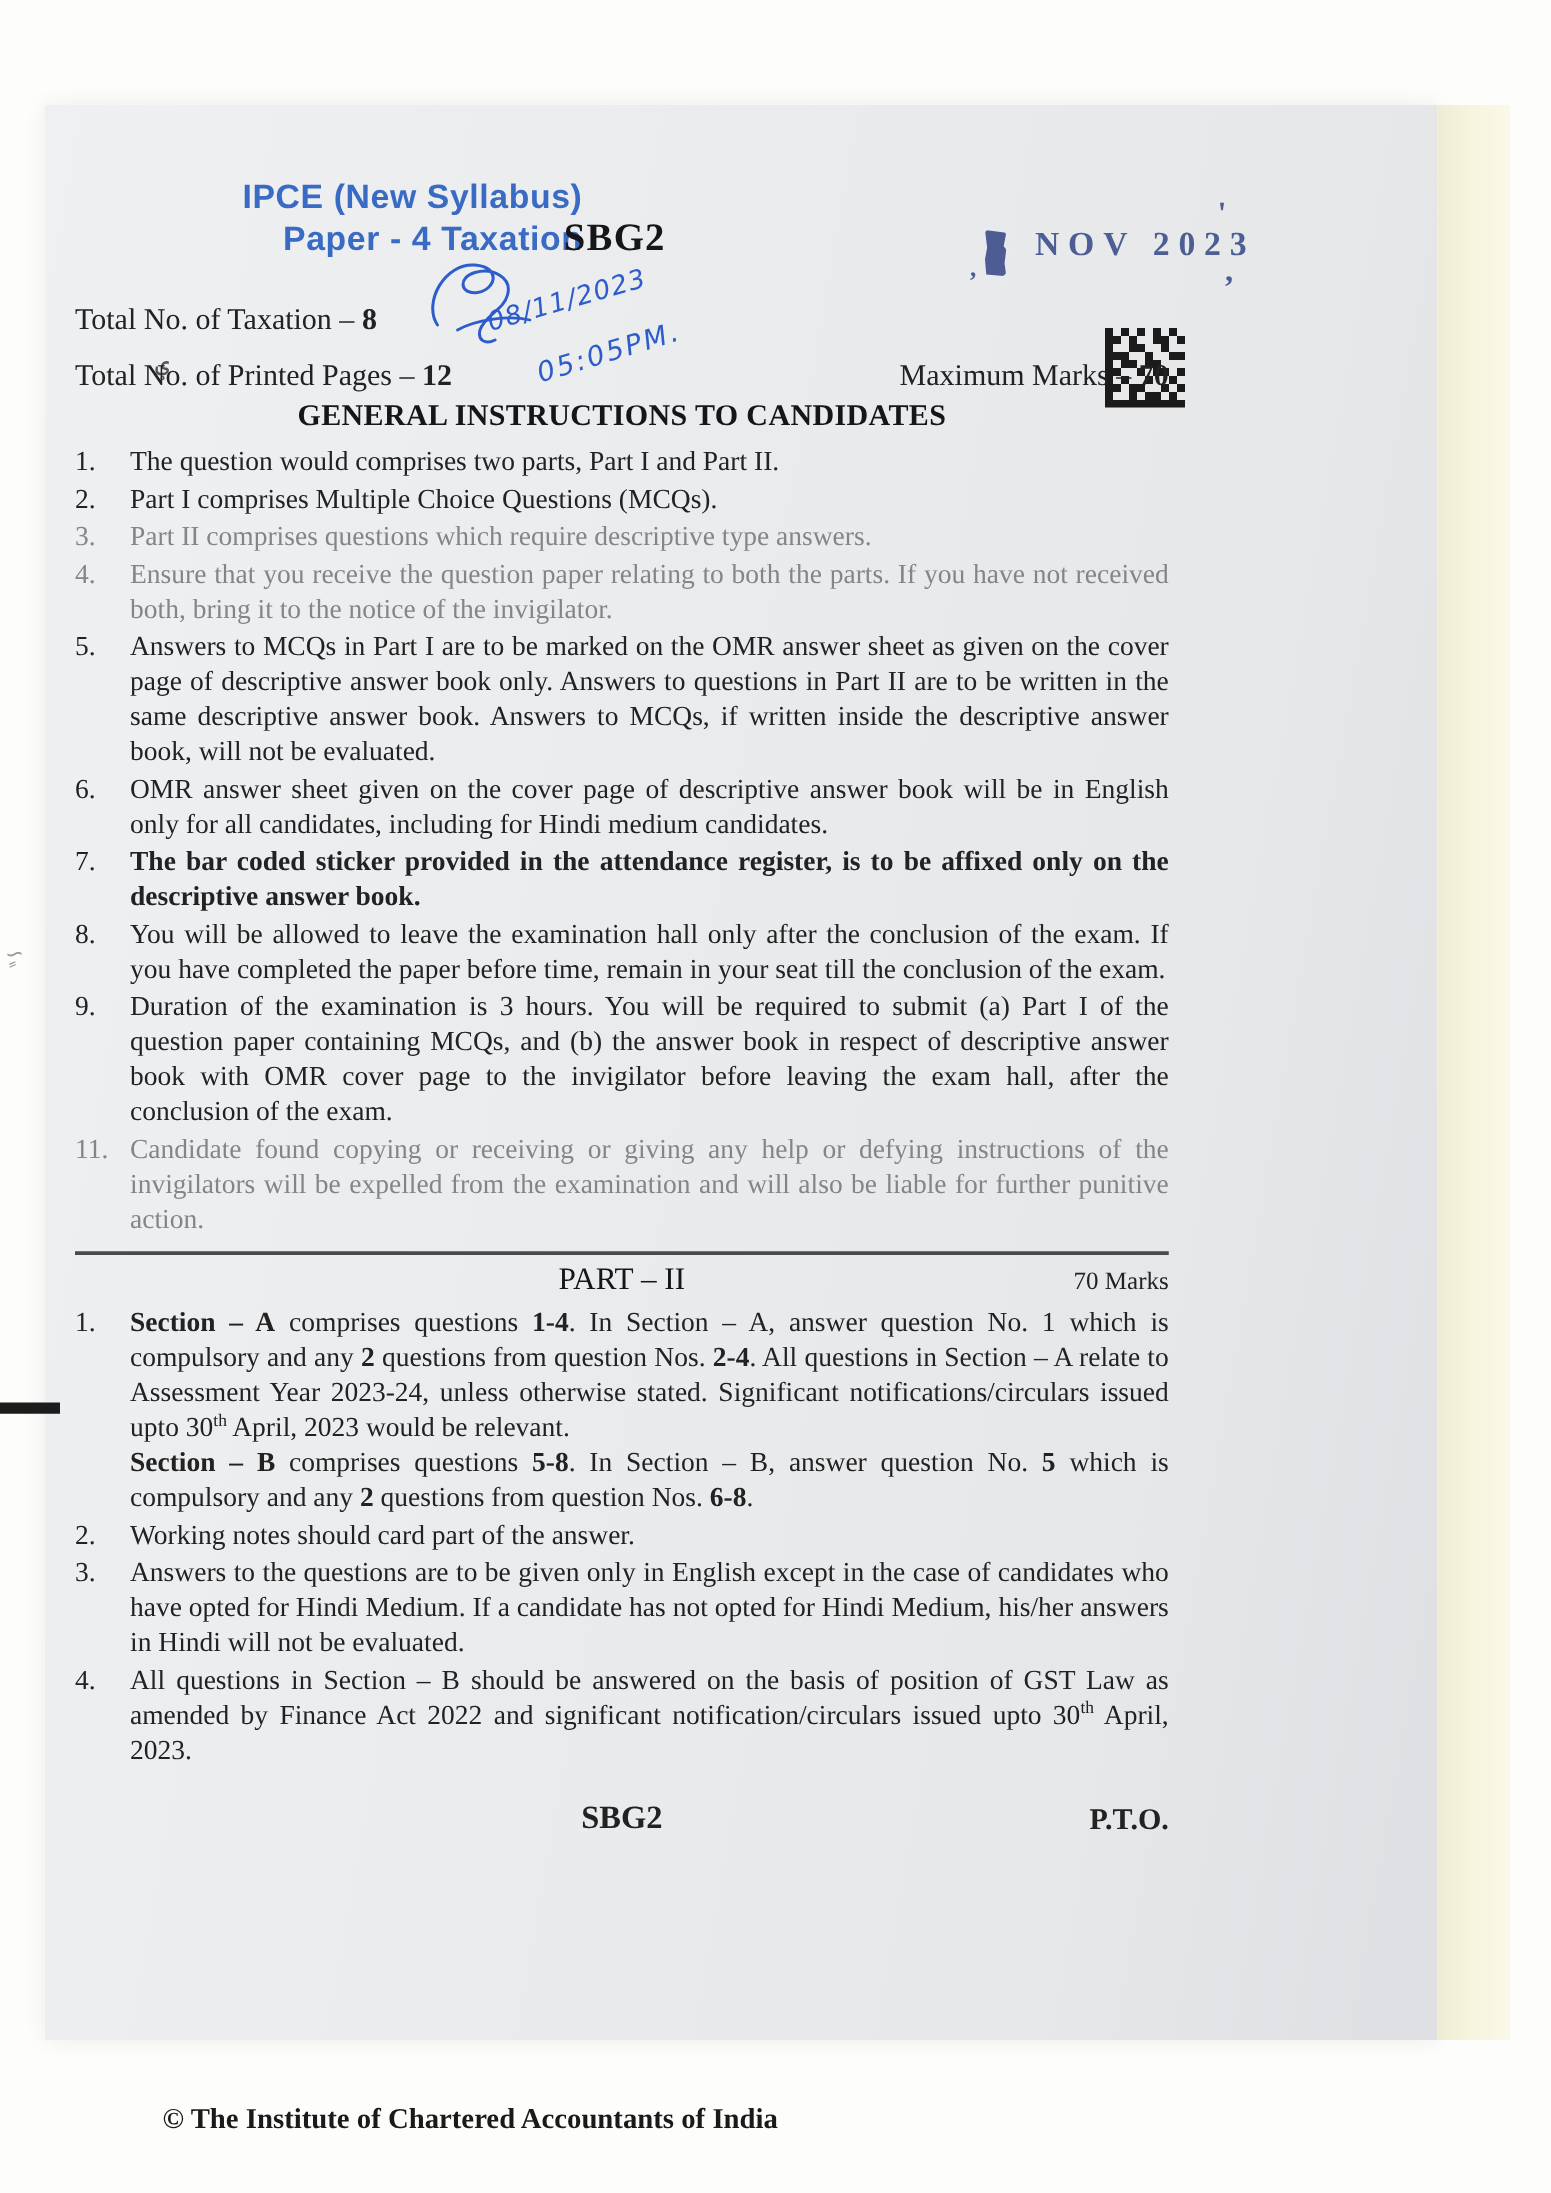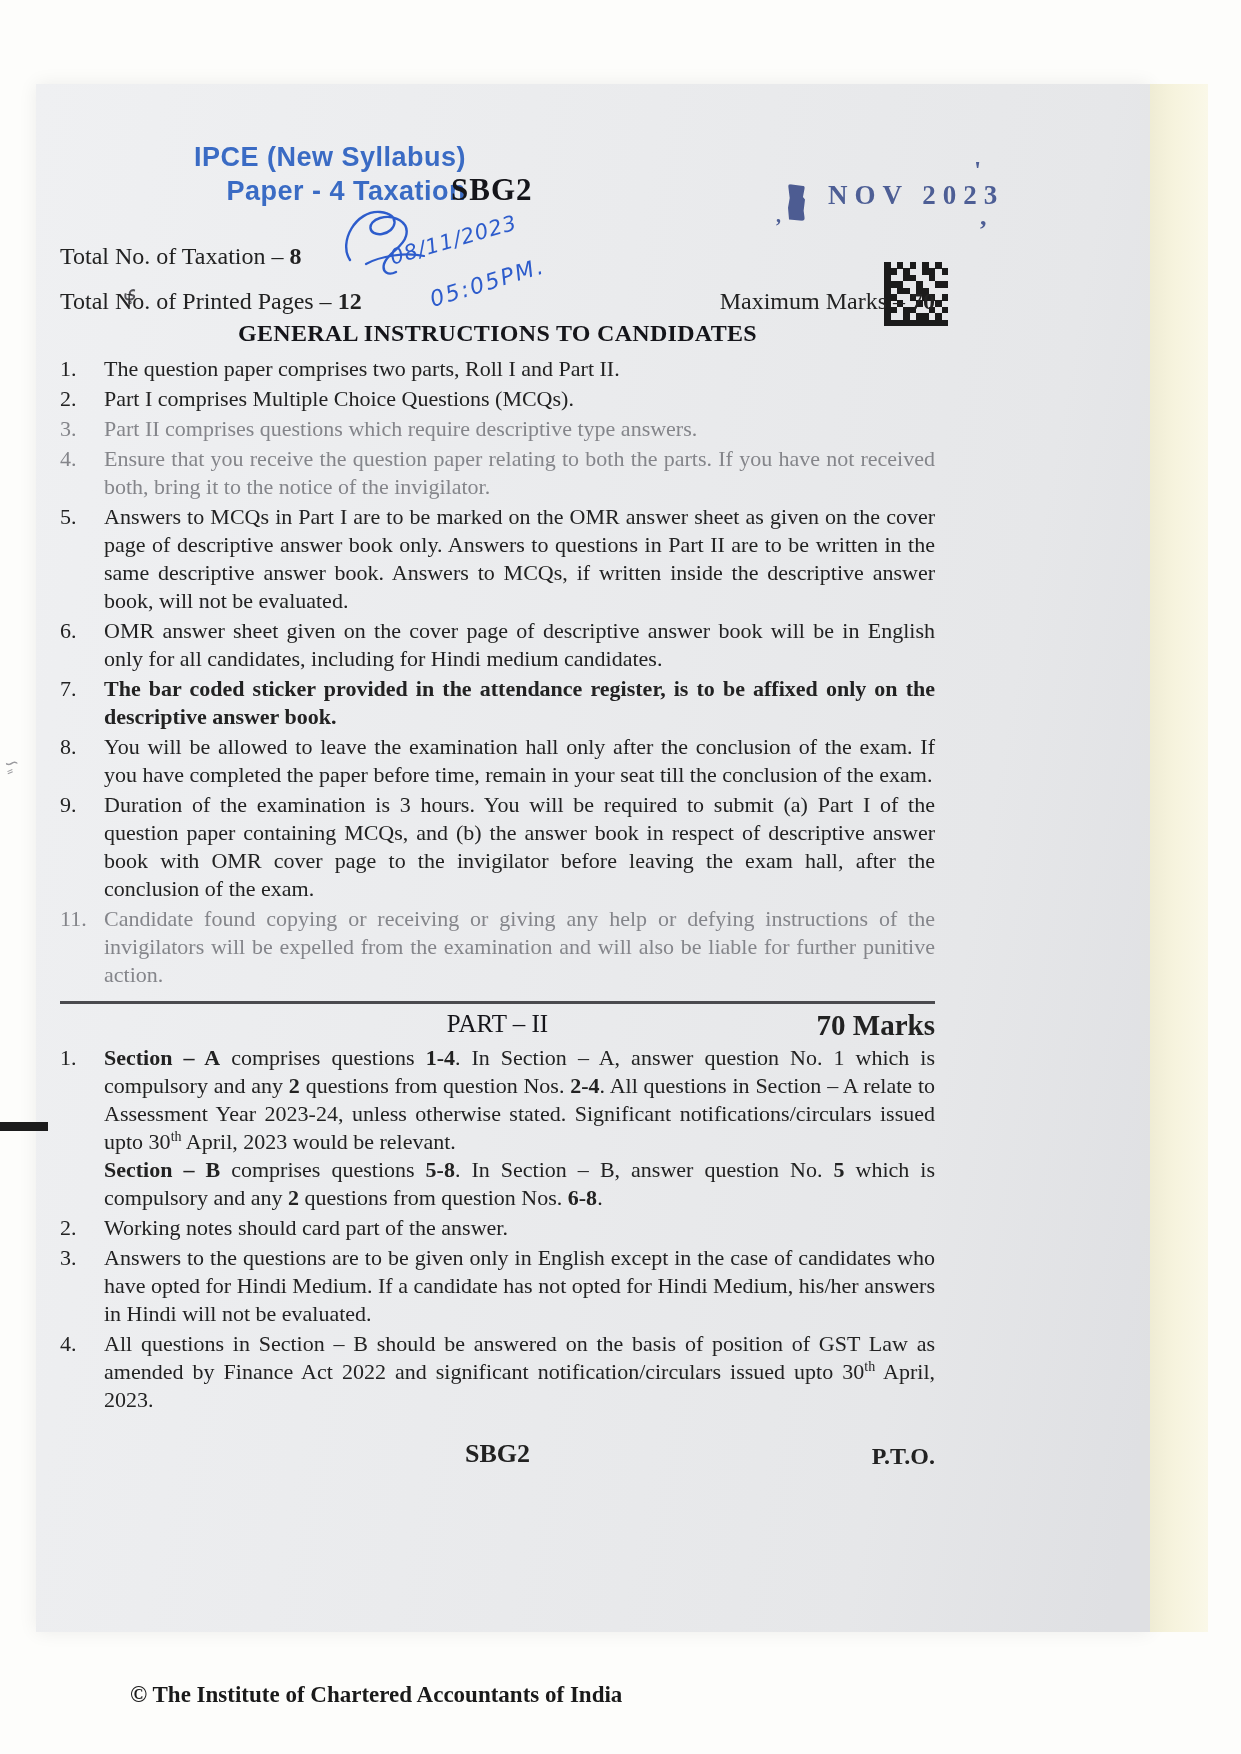--- a/index.html
+++ b/index.html
@@ -78,21 +78,21 @@
   .li .txt{flex:1;text-align:justify;}
   .li.faded{color:#84858a;}
   sup{font-size:14px;line-height:0;}
   
   .separator{border:none;border-top:3px solid #4a4a4e;margin:12px 0 6px 0;width:100%;}
   .part2-head{position:relative;height:32px;margin-bottom:2px;}
   .part2-head .title{
     position:absolute;left:0;right:0;text-align:center;
     font-weight:normal;font-size:25px;color:#15151a;
   }
-  .part2-head .marks{position:absolute;right:0;top:1px;font-weight:bold;font-size:29px;margin-left:16px;}
+  .part2-head .marks{position:absolute;right:0;top:1px;font-weight:normal;font-size:20px;margin-left:16px;}
   .bottom-row{position:relative;height:32px;margin-top:26px;}
   .bottom-row .code{position:absolute;left:0;right:0;text-align:center;font-weight:bold;font-size:26px;}
   .bottom-row .pto{position:absolute;right:0;top:2px;font-weight:bold;font-size:24px;}
   
   .copyright{
     position:absolute;left:130px;top:1682px;
     font-weight:bold;font-size:23px;color:#1a1a1a;
   }
   
   .dash-artifact{position:absolute;left:0;top:1122px;width:48px;height:9px;background:#1c1c1c;}
@@ -200,21 +200,21 @@
       <div class="meta-row pages-row">
         <span><span>Total No. of Printed Pages – </span><span class="b">12</span></span>
         <span><span>Maximum Marks – </span><span class="b">70</span></span>
       </div>
 
       <div class="instr-title">GENERAL INSTRUCTIONS TO CANDIDATES</div>
 
       <div>
           <div class="li">
             <span class="num">1.</span>
-            <span class="txt"><span>The question paper comprises two parts, Roll I and Part II.</span></span>
+            <span class="txt"><span>The question would comprises two parts, Part I and Part II.</span></span>
           </div>
           <div class="li">
             <span class="num">2.</span>
             <span class="txt"><span>Part I comprises Multiple Choice Questions (MCQs).</span></span>
           </div>
           <div class="li faded">
             <span class="num">3.</span>
             <span class="txt"><span>Part II comprises questions which require descriptive type answers.</span></span>
           </div>
           <div class="li faded">

